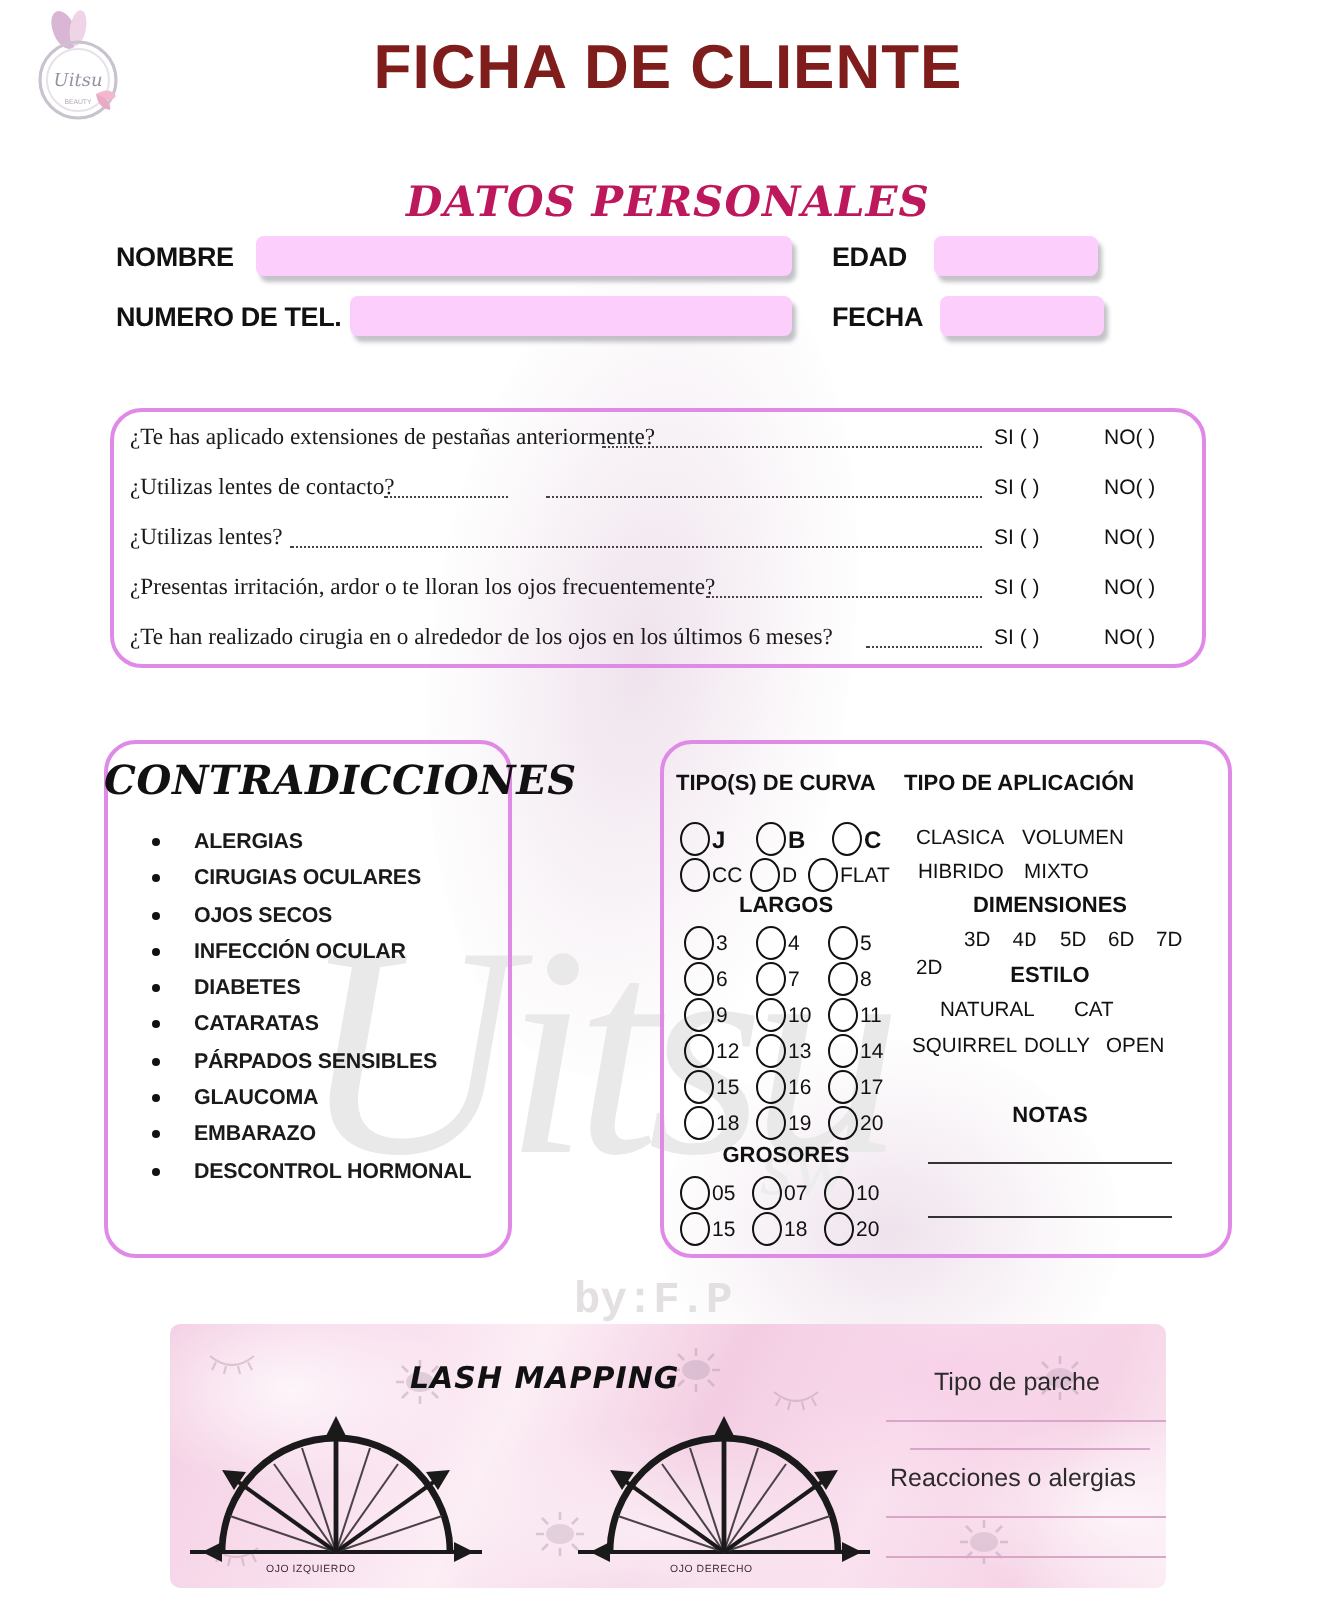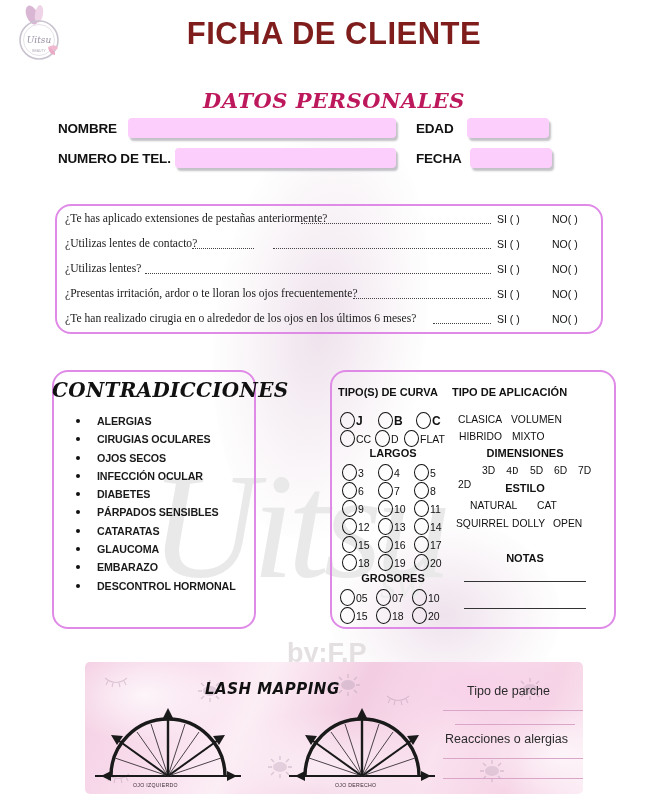--- a/index.html
+++ b/index.html
@@ -17,22 +17,22 @@
     font-style:italic;font-size:150px;color:#e9e9e9;
     letter-spacing:-6px;user-select:none;white-space:nowrap;z-index:0;
   }
   .wm-sub{
     position:absolute;left:380px;top:560px;
     font-family:"Liberation Serif", serif;font-style:italic;
     font-size:42px;color:#ececec;z-index:0;user-select:none;
   }
   .wm-by{
     position:absolute;left:287px;top:638px;
-    font-family:Liberation Sans, sans-serif;font-weight:bold;
-    font-size:27px;color:#e4e0e2;z-index:0;user-select:none;
+    font-family:Liberation Mono, monospace;font-weight:bold;
+    font-size:22px;color:#e4e0e2;z-index:0;user-select:none;
   }
   .wm-petal{
     position:absolute;z-index:0;pointer-events:none;
     background:radial-gradient(ellipse at 50% 50%, rgba(236,222,233,.85) 0%, rgba(245,238,243,.25) 60%, rgba(255,255,255,0) 75%);
   }
 
   
   .logo{position:absolute;left:8px;top:4px;width:62px;height:62px;z-index:5;}
 
   
@@ -203,22 +203,22 @@
   </div>
 
   <div class="panel" style="left:52px;top:370px;width:200px;height:255px;"></div>
   <div class="ci-title" style="left:52px;width:200px;">CONTRADICCIONES</div>
   <div class="ci-list">
     <div class="ci-item">ALERGIAS</div>
     <div class="ci-item">CIRUGIAS OCULARES</div>
     <div class="ci-item">OJOS SECOS</div>
     <div class="ci-item">INFECCIÓN OCULAR</div>
     <div class="ci-item">DIABETES</div>
+    <div class="ci-item">CATARATAS</div>
     <div class="ci-item">PÁRPADOS SENSIBLES</div>
-    <div class="ci-item">CATARATAS</div>
     <div class="ci-item">GLAUCOMA</div>
     <div class="ci-item">EMBARAZO</div>
     <div class="ci-item">DESCONTROL HORMONAL</div>
   </div>
 
   <div class="panel" style="left:330px;top:370px;width:282px;height:255px;"></div>
   <div class="cv">
 
     <div class="cv-h" style="left:8px;top:8px;">TIPO(S) DE CURVA</div>
     <div class="cv-h" style="left:122px;top:8px;">TIPO DE APLICACIÓN</div>

